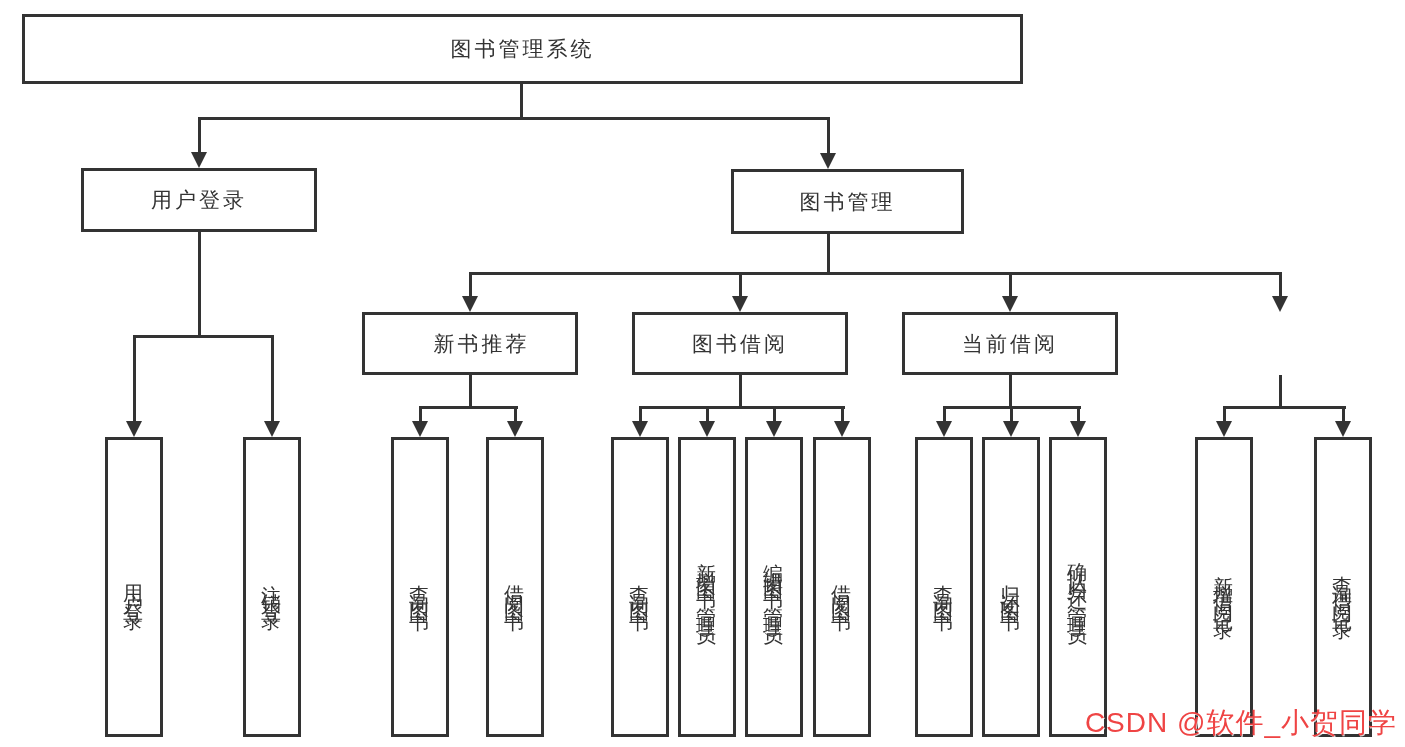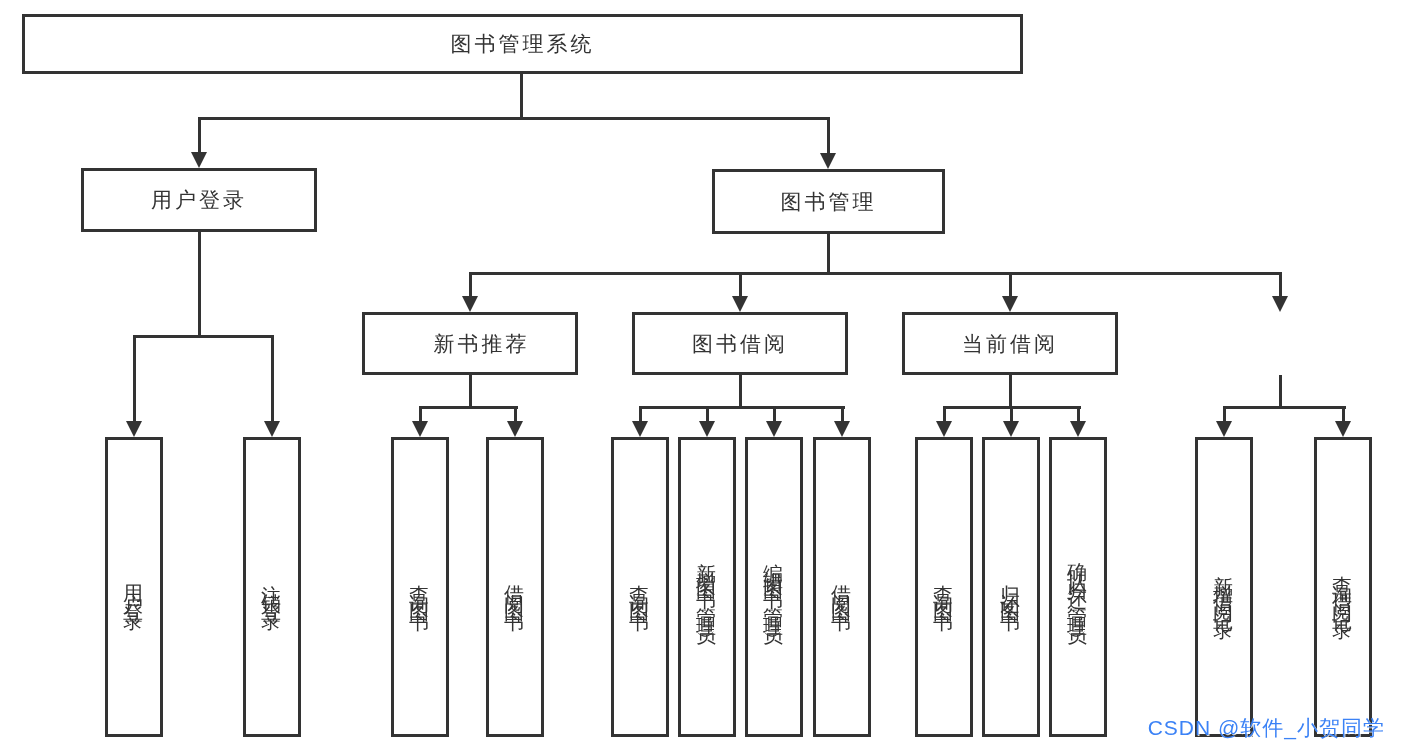--- a/index.html
+++ b/index.html
@@ -57,37 +57,37 @@
   .arrow {
     position: absolute;
     width: 0; height: 0;
     border-left: 8px solid transparent;
     border-right: 8px solid transparent;
     border-top: 16px solid #333333;
     z-index: 1;
   }
 
   
-  .root       { left: 22px;  top: 14px;  width: 1001px; height: 60px; }
+  .root       { left: 22px;  top: 14px;  width: 1001px; height: 70px; }
   
   .user-login { left: 81px;  top: 168px; width: 236px; height: 64px; }
-  .book-mgmt  { left: 712px; top: 169px; width: 233px; height: 65px; }
+  .book-mgmt  { left: 731px; top: 169px; width: 233px; height: 65px; }
   
   .l3 { top: 312px; width: 216px; height: 63px; }
   .new-book       { left: 362px; padding-left: 23px; }
   .book-borrow    { left: 632px; }
   .current-borrow { left: 902px; }
   .borrow-record  { left: 1172px; }
 
   
   .watermark {
     position: absolute;
-    right: 20px; bottom: 5px;
-    font-size: 21px;
-    color: #3b82f6;
+    right: 8px; bottom: 5px;
+    font-size: 28px;
+    color: #ef4444;
     letter-spacing: 1px;
     z-index: 3;
     text-shadow: 1px 1px 0 rgba(255,255,255,0.8);
   }
 </style>
 </head>
 <body>
 
 <div id="diagram">
 

